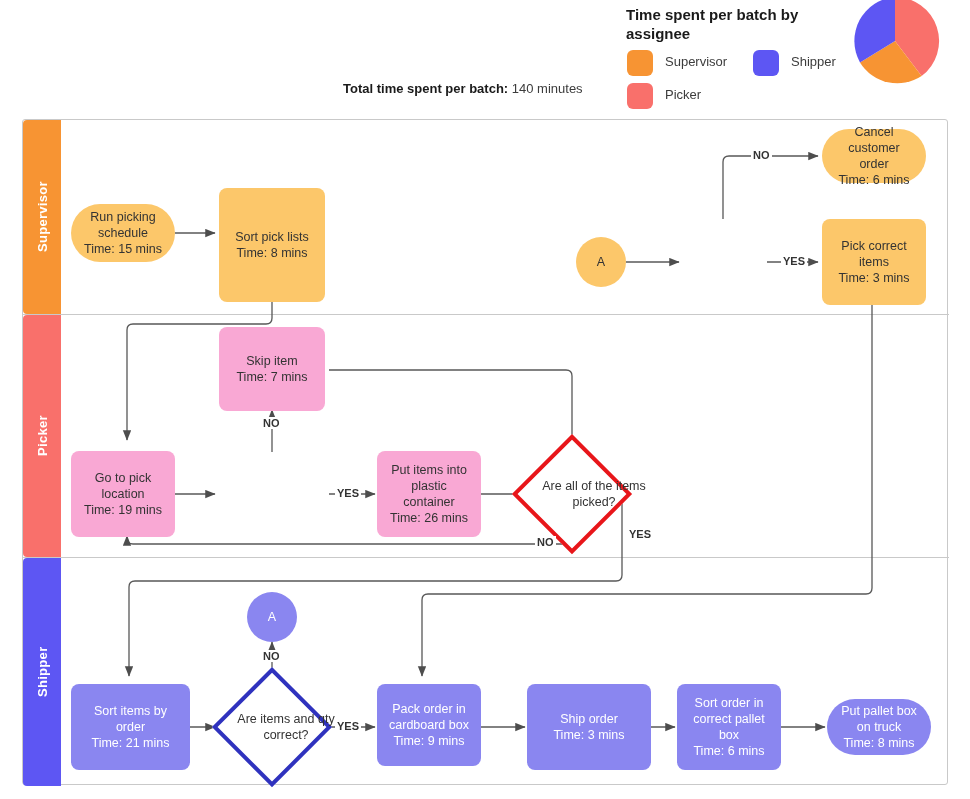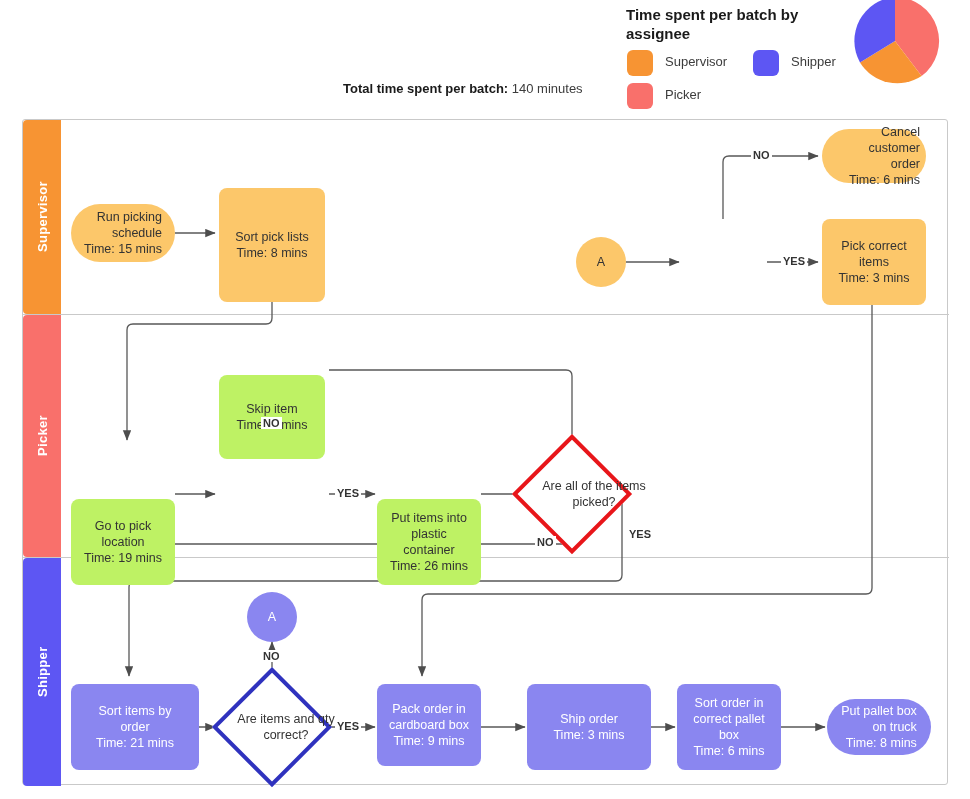--- a/index.html
+++ b/index.html
@@ -40,25 +40,25 @@
   .lane-title{position:absolute;left:0;top:0;width:100%;height:100%;
               display:flex;align-items:center;justify-content:center;
               font-size:13px;font-weight:bold;color:#fff;
               writing-mode:vertical-rl;transform:rotate(180deg);letter-spacing:.3px;}
 
   
   .node{position:absolute;display:flex;align-items:center;justify-content:center;
         text-align:center;font-size:12.5px;line-height:16px;box-sizing:border-box;
         padding:2px 6px;}
   .rect{border-radius:8px;}
-  .round{border-radius:32px;text-align:right;}
+  .round{border-radius:32px;}
   .circle{border-radius:50%;}
 
   .n-sup{background:#FCC76A;color:#333;}
-  .n-pick{background:#bef264;color:#333;margin-top:48px;}
+  .n-pick{background:#f9a8d4;color:#333;}
   .n-ship{background:#8A86F0;color:#fff;}
 
   .dia{position:absolute;}
   .dia .dbox{position:absolute;left:50%;top:50%;width:70.7%;height:70.7%;
              transform:translate(-50%,-50%) rotate(45deg);background:#fff;box-sizing:border-box;}
   .dia .dtext{position:absolute;left:0;top:0;width:100%;height:100%;
               display:flex;align-items:center;justify-content:center;text-align:center;
               font-size:12.5px;line-height:16px;color:#333;}
   .dia-orange .dbox{border:4px solid #F2700A;}
   .dia-red    .dbox{border:4px solid #E8161A;}
@@ -241,21 +241,21 @@
 
   <div class="edge-label" style="left:238px;top:297px;">NO</div>
   <div class="edge-label" style="left:312px;top:367px;">YES</div>
   <div class="edge-label" style="left:512px;top:416px;">NO</div>
   <div class="edge-label" style="left:604px;top:408px;">YES</div>
 
   <div class="node circle n-ship" style="left:224px;top:472px;width:50px;height:50px;">
     <span>A</span>
   </div>
 
-  <div class="node rect n-ship" style="left:48px;top:564px;width:128px;height:86px;">
+  <div class="node rect n-ship" style="left:48px;top:564px;width:119px;height:86px;">
     <div>
       <div>Sort items by</div>
       <div>order</div>
       <div>Time: 21 mins</div>
     </div>
   </div>
 
   <div class="dia dia-blue" style="left:189px;top:547px;width:120px;height:120px;">
     <div class="dbox"></div>
     <div class="dtext" style="padding:0 14px;">Are items and qty correct?</div>

